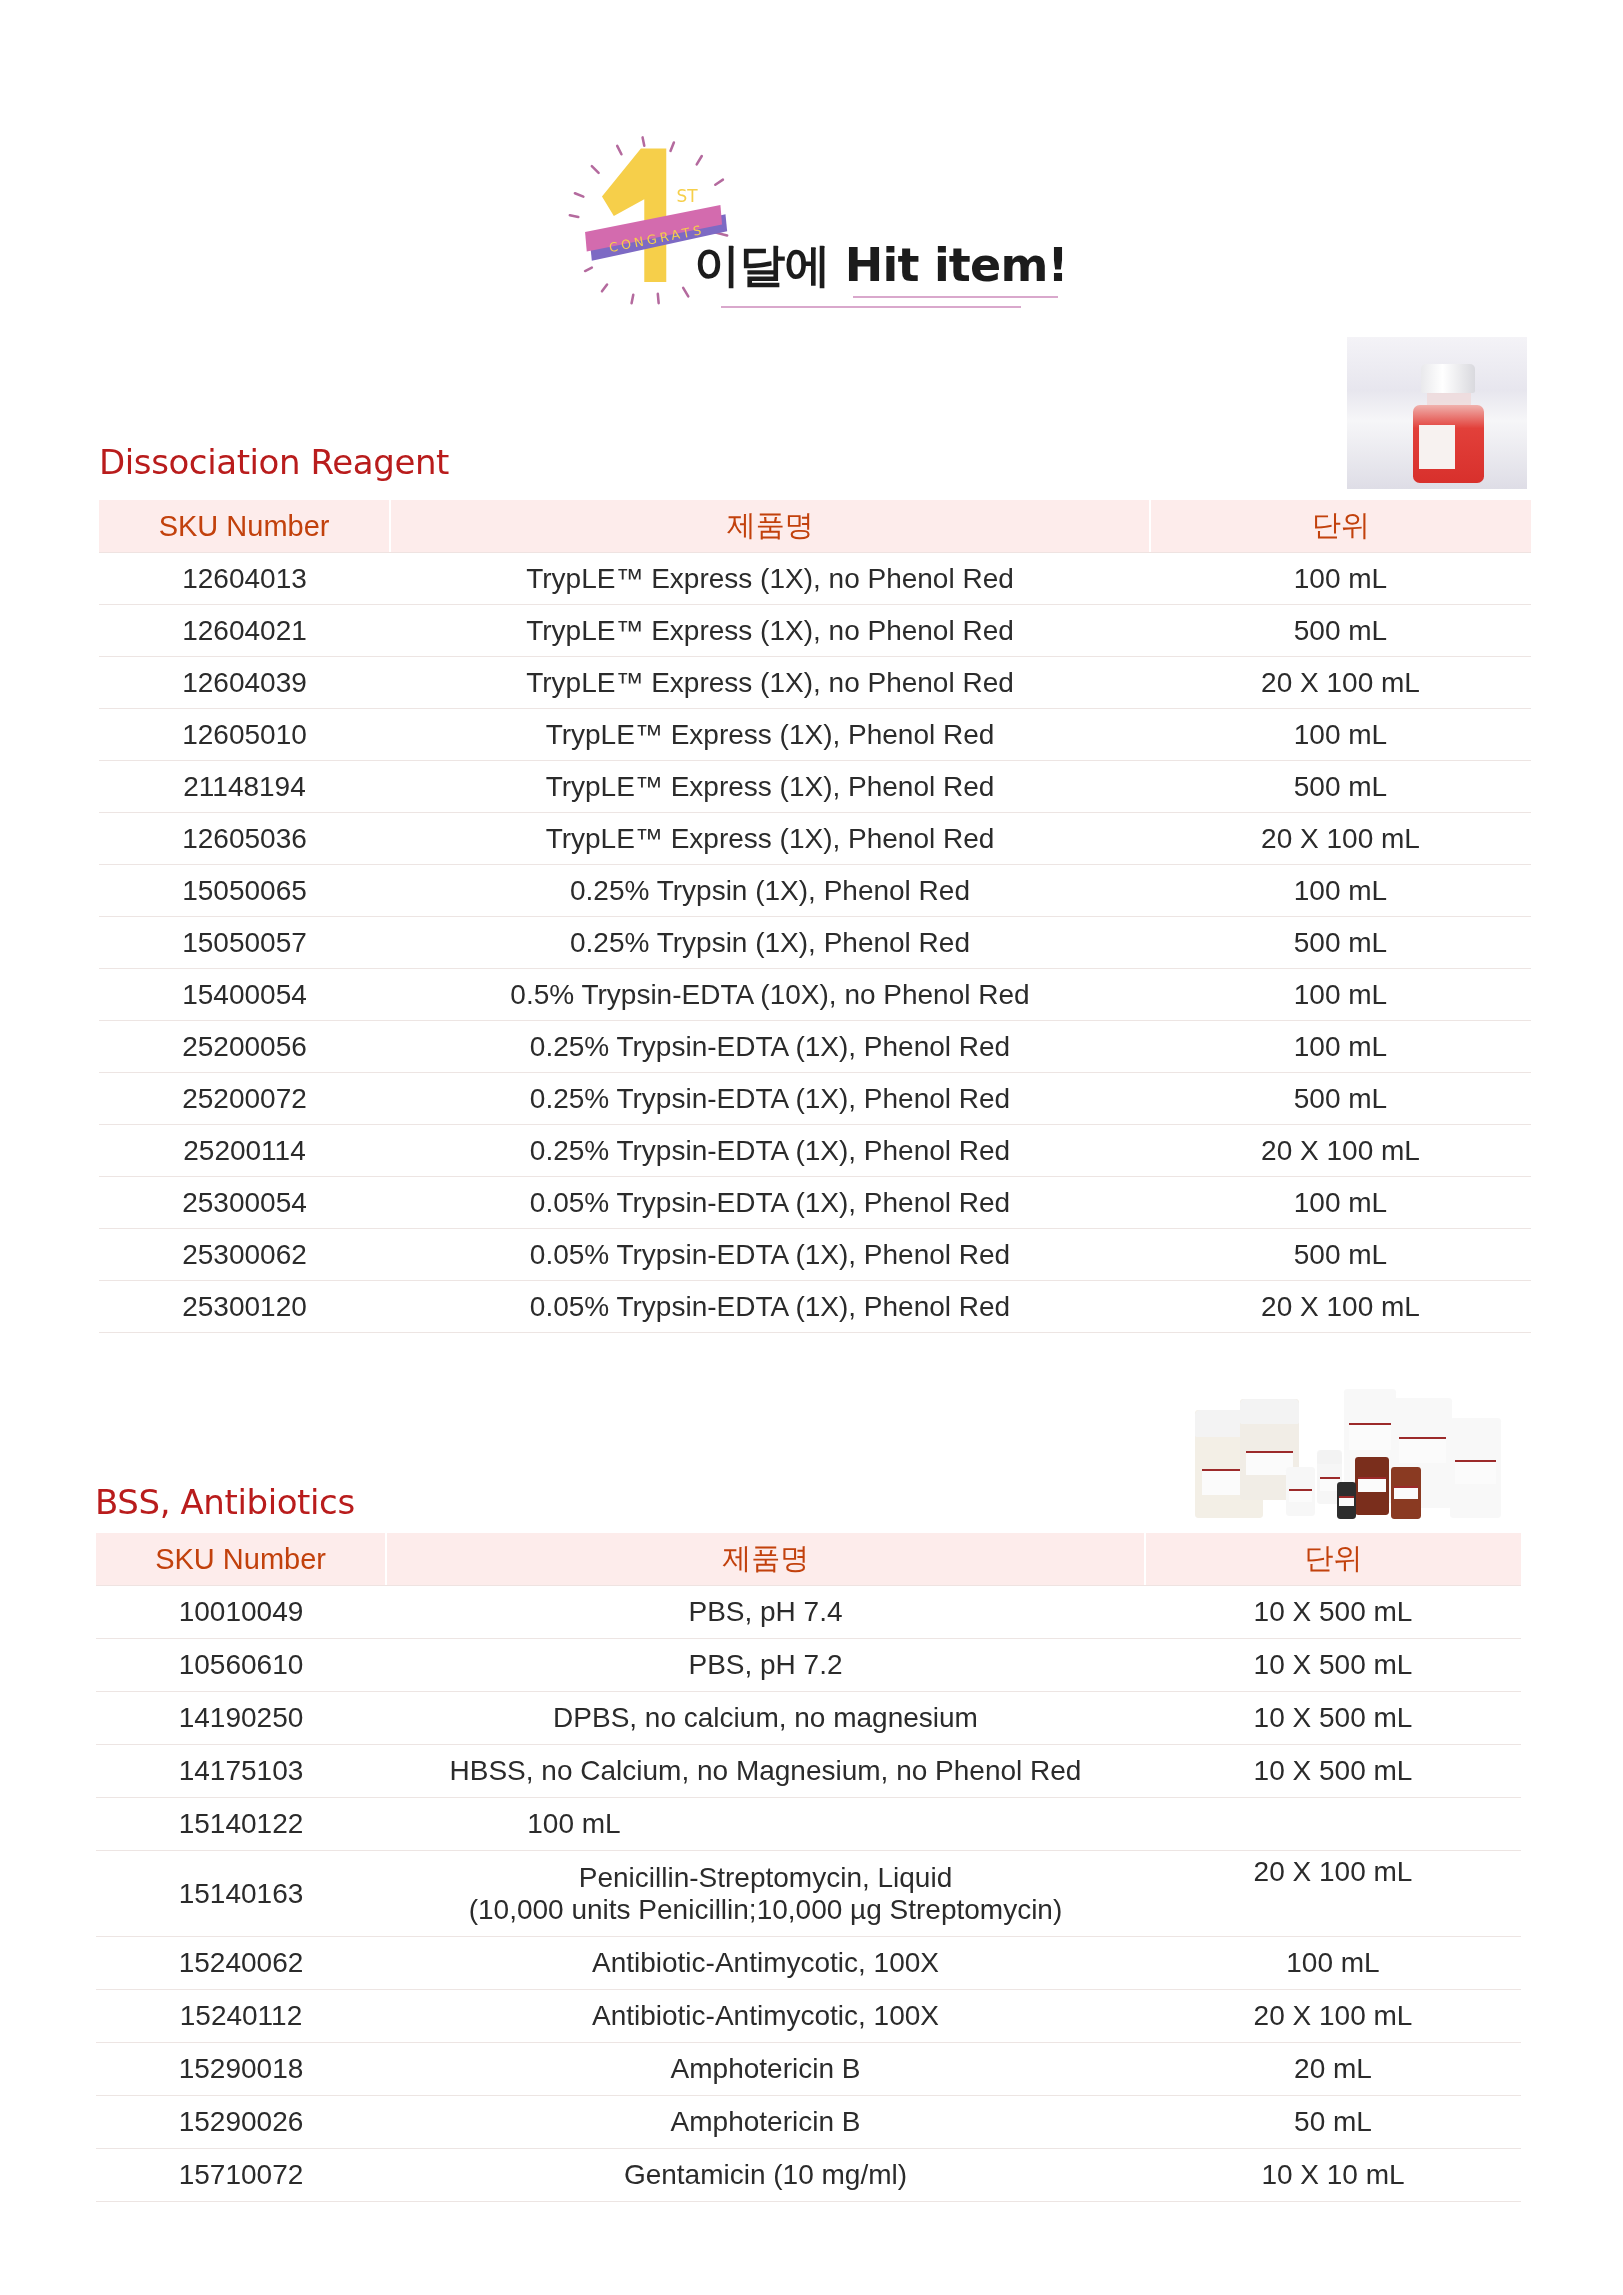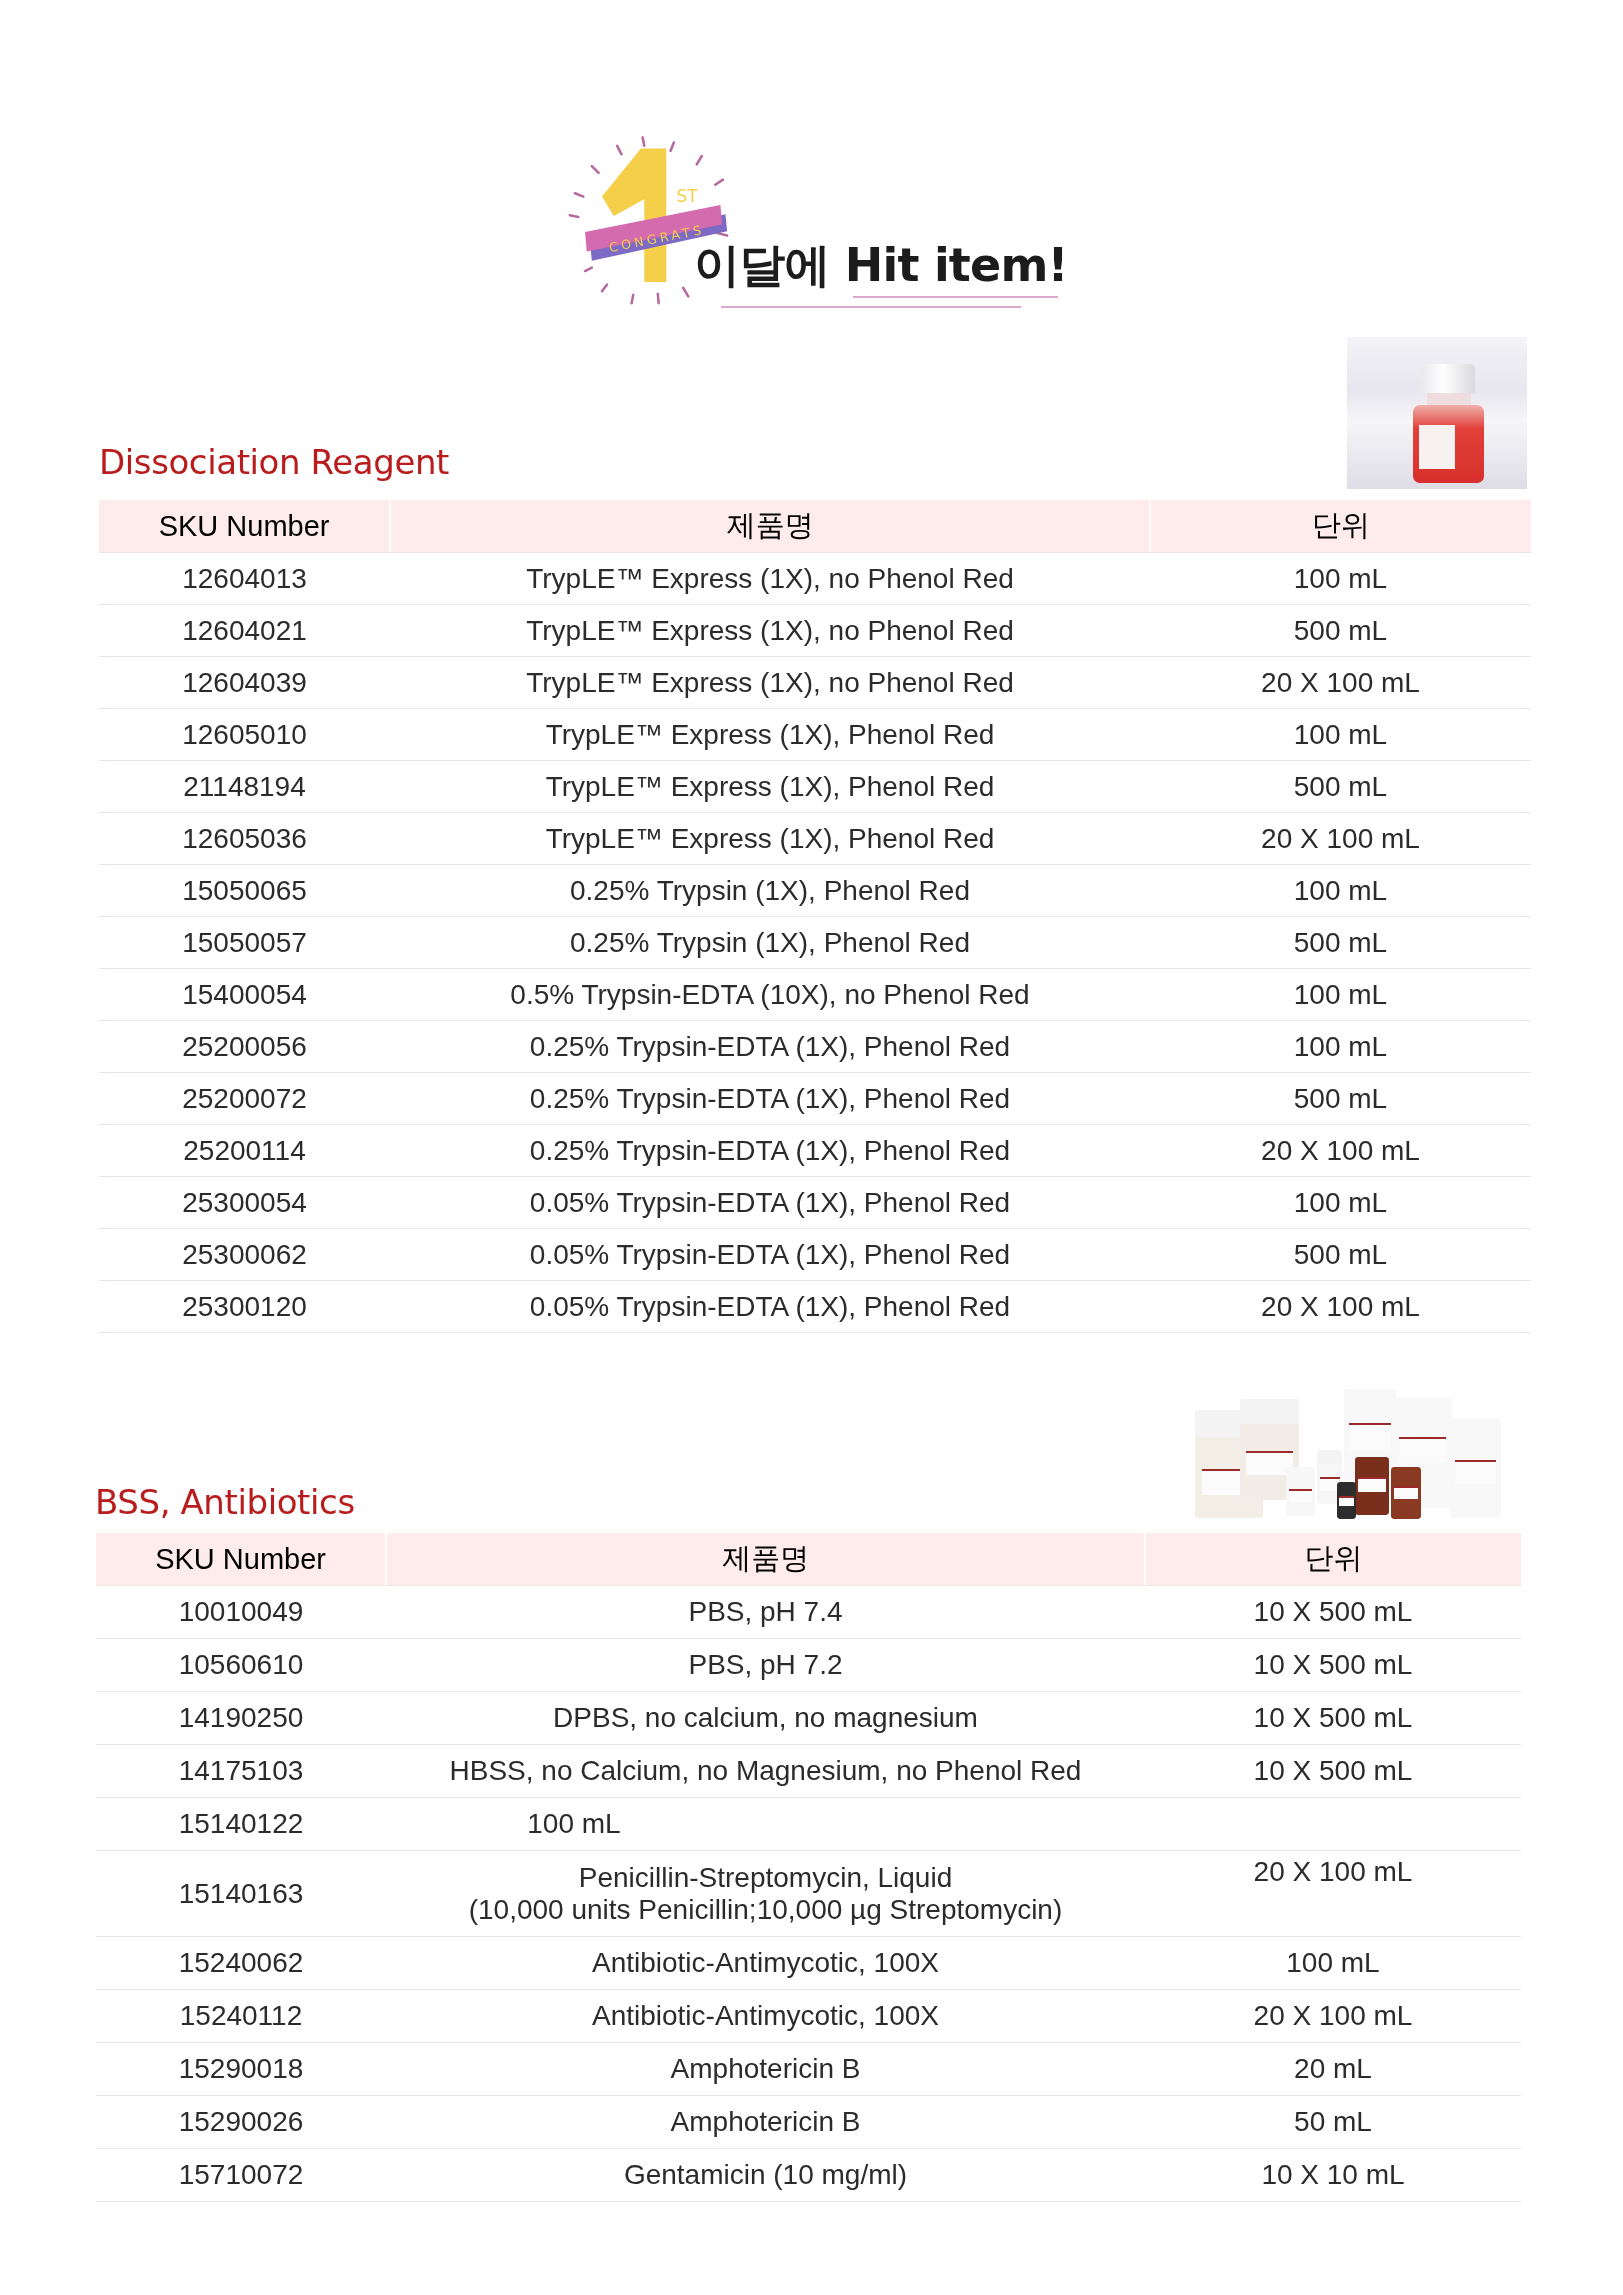--- a/index.html
+++ b/index.html
@@ -61,21 +61,21 @@
   
   .tbl { position: absolute; }
   .tbl-1 { left: 99px; top: 500px; width: 1432px; }
   .tbl-2 { left: 96px; top: 1533px; width: 1425px; }
   .thead {
     display: flex; height: 52px; background: #fdeceb;
     border-bottom: 1.7px solid #efe3e1;
   }
   .th {
     display: flex; align-items: center; justify-content: center;
-    font-size: 29px; color: #000000; font-weight: 300;
+    font-size: 29px; color: #c2410c; font-weight: 300;
   }
   .th + .th { border-left: 2.5px solid #ffffff; }
   .row {
     display: flex; align-items: center; height: 51px;
     border-bottom: 1.7px solid #ede5e3;
   }
   .tbl-2 .row { height: 52px; }
   .tbl-2 .row.tall { height: 85px; }
   .td {
     display: flex; align-items: center; justify-content: center; text-align: center;

